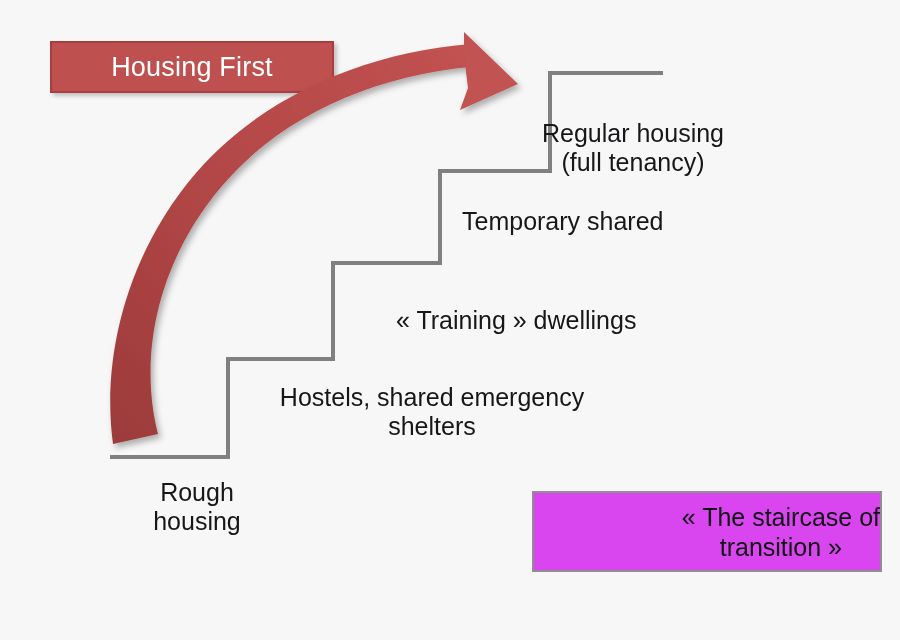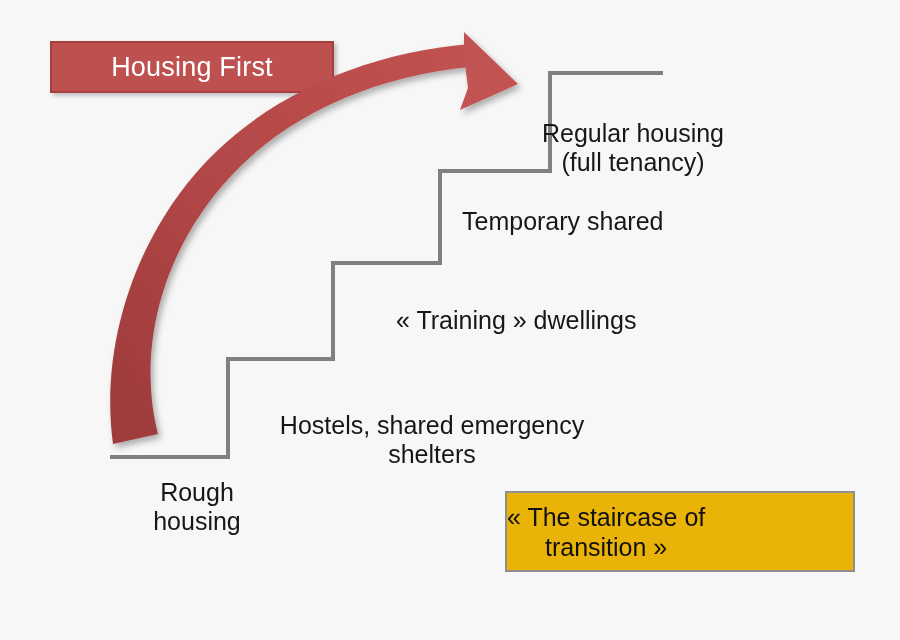--- a/index.html
+++ b/index.html
@@ -53,36 +53,36 @@
     position: absolute;
     color: #17171a;
     font-size: 25px;
     line-height: 1.16;
     text-align: center;
     white-space: pre-line;
   }
   #label-regular-housing { left: 468px; top: 84px;  width: 330px; margin-top: 35px; }
   #label-temporary-housing { left: 462px; top: 207px; width: 300px; text-align: left; }
   #label-training-dwellings { left: 352px; top: 306px; width: 320px; text-align: left; margin-left: 44px; }
-  #label-hostels-shelters  { left: 232px; top: 383px; width: 400px; margin-top: 28px; }
+  #label-hostels-shelters  { left: 232px; top: 383px; width: 400px; }
   #label-rough-sleeping    { left: 112px; top: 478px; width: 170px; }
 
   
   #staircase-caption-box {
     position: absolute;
-    left: 505px;
+    left: 532px;
     top: 491px;
     width: 350px;
     height: 81px;
-    background: #eab308;
+    background: #d946ef;
     border: 2px solid #8f8f8f;
     box-sizing: border-box;
     display: flex;
     align-items: center;
-    justify-content: flex-start;
+    justify-content: flex-end;
   }
   #staircase-caption-box .label {
     color: #111114;
     font-size: 25px;
     line-height: 1.2;
     text-align: center;
     white-space: pre-line;
   }
 </style>
 </head>

